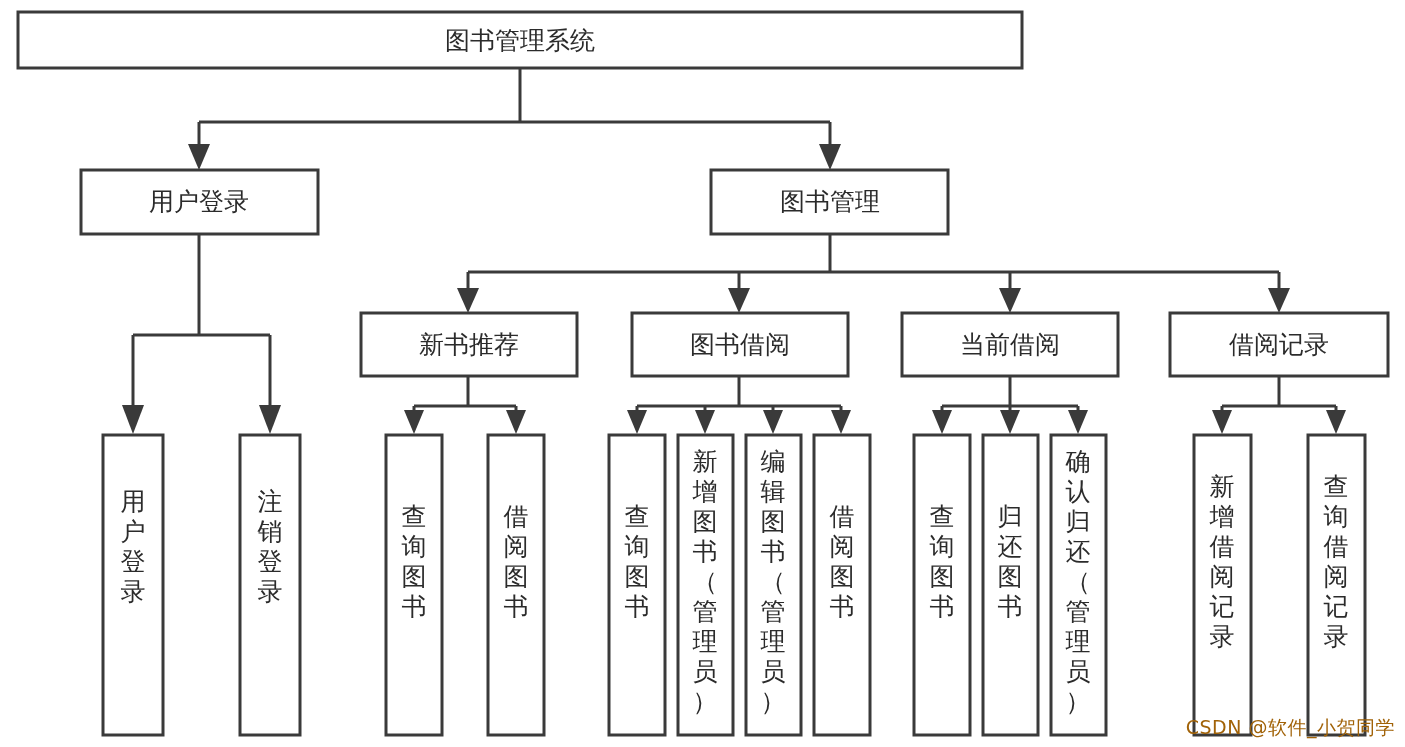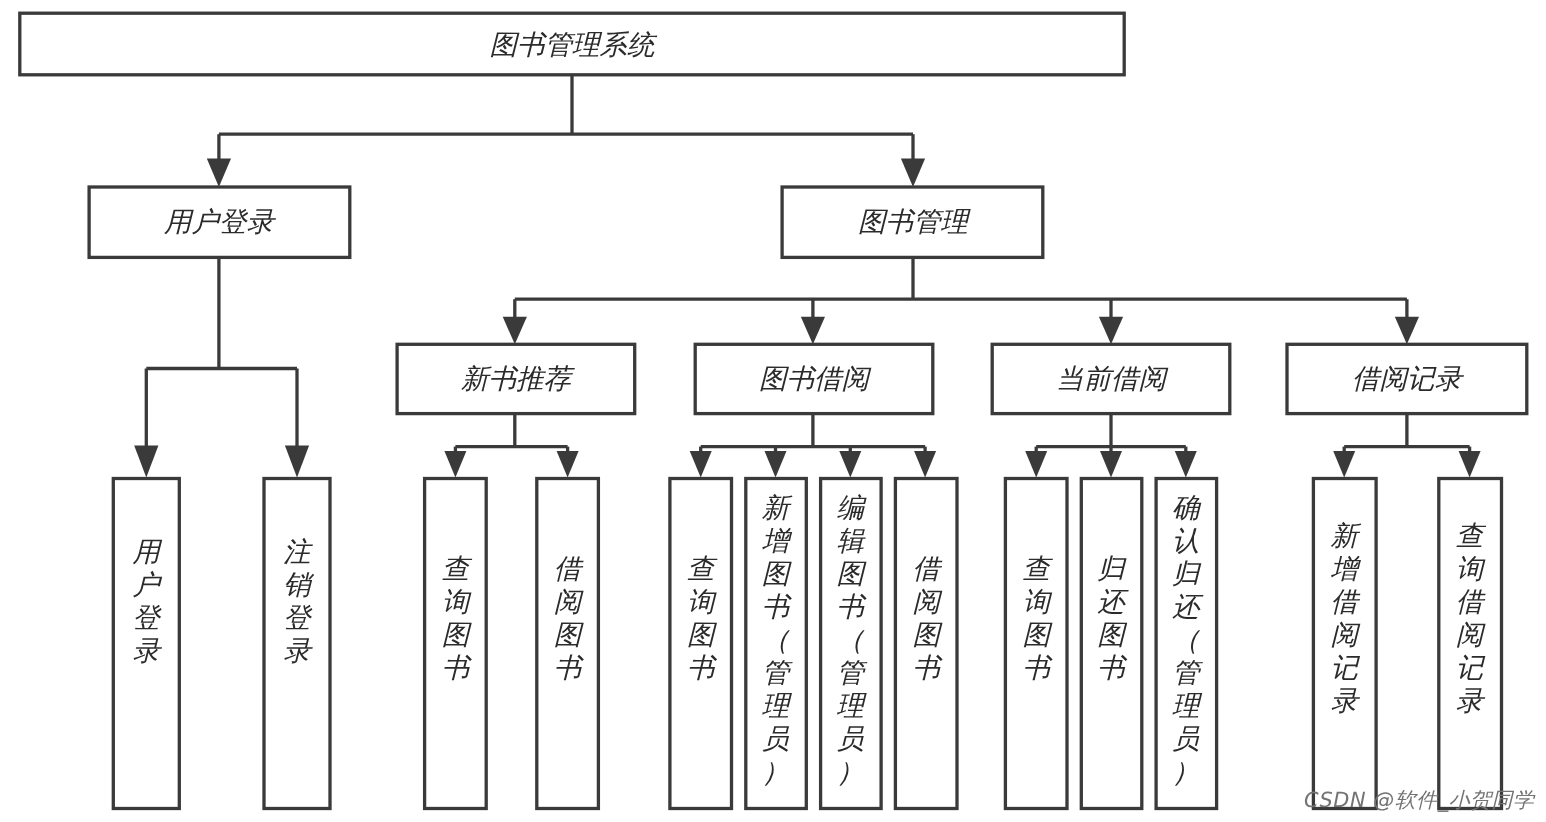--- a/index.html
+++ b/index.html
@@ -12,21 +12,20 @@
     width: 1405px;
     height: 747px;
     font-family: "DejaVu Sans", "Liberation Sans", sans-serif;
     overflow: hidden;
   }
   #diagram-root {
     position: relative;
     width: 1405px;
     height: 747px;
     background: #ffffff;
-    font-style: italic;
   }
   svg#flow-svg {
     position: absolute;
     top: 0;
     left: 0;
     width: 1405px;
     height: 747px;
     display: block;
   }
   .node-box {
@@ -56,21 +55,21 @@
     font-size: 25px;
     fill: #2b2b2b;
     text-anchor: middle;
   }
   .watermark-text {
     position: absolute;
     right: 10px;
     bottom: 6px;
     font-family: "DejaVu Sans", "Liberation Sans", sans-serif;
     font-size: 19px;
-    color: #737373;
+    color: #a16207;
     letter-spacing: 0.5px;
     white-space: nowrap;
     user-select: none;
   }
 </style>
 </head>
 <body>
 
 <div id="diagram-root">
 

